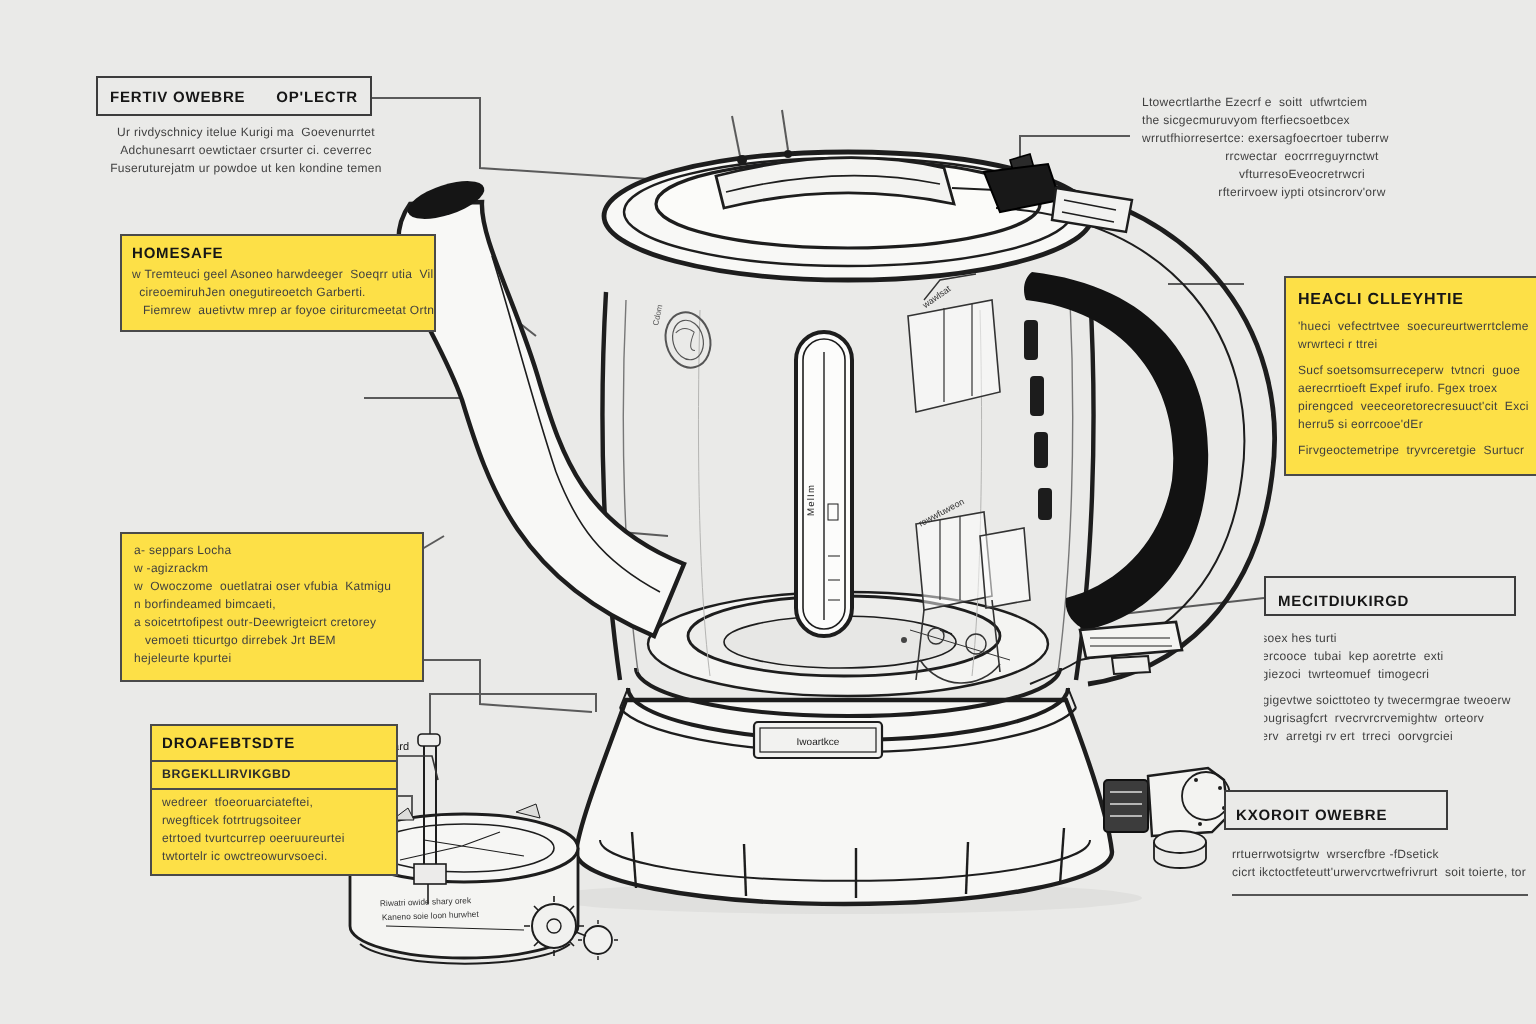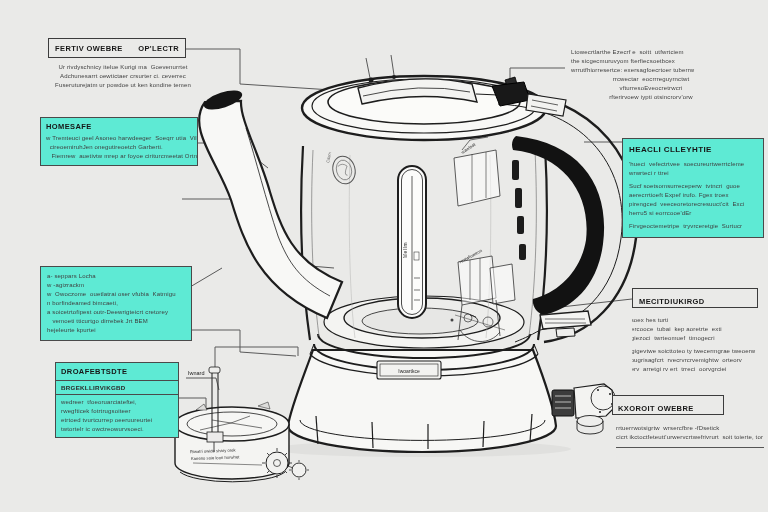--- a/index.html
+++ b/index.html
@@ -1,21 +1,21 @@
 <!DOCTYPE html>
 <html><head>
 <meta charset="utf-8">
 <style>
   html,body{margin:0;padding:0;}
   #stage{position:relative;width:768px;height:512px;background:#eaeae8;overflow:hidden;
          font-family:"Liberation Sans",sans-serif;color:#3f3f3f;}
   svg{position:absolute;left:0;top:0;}
   .callout{position:absolute;overflow:hidden;}
   .tbox{border:1.4px solid #3c3c3c;background:#eaeae8;box-sizing:border-box;}
-  .bbox{border:1px solid #4a4a4a;background:#5eead4;box-sizing:border-box;}
+  .bbox{border:1px solid #4a4a4a;background:#fde047;box-sizing:border-box;margin-left:20px;}
   .c-title{font-size:7.5px;font-weight:700;color:#161616;letter-spacing:.4px;white-space:pre;}
   .c-sub{font-size:6.2px;font-weight:700;color:#2b2b2b;letter-spacing:.3px;white-space:pre;}
   .c-line{display:block;font-size:6px;line-height:9px;color:#3f3f3f;white-space:pre;letter-spacing:.15px;}
   .ctr{text-align:center;}
   .gap{margin-top:4px;}
   .hrule{border-top:1px solid #555;}
 </style>
 </head>
 <body>
 

